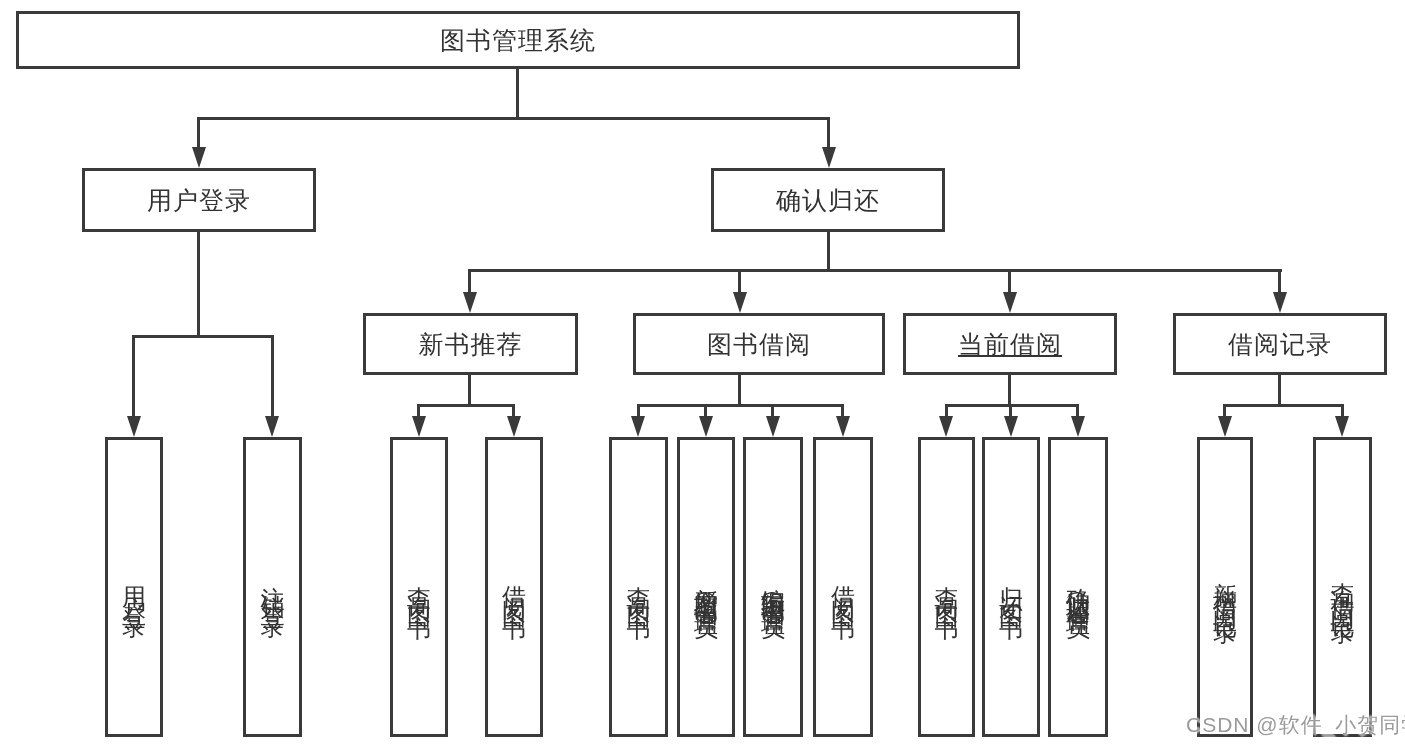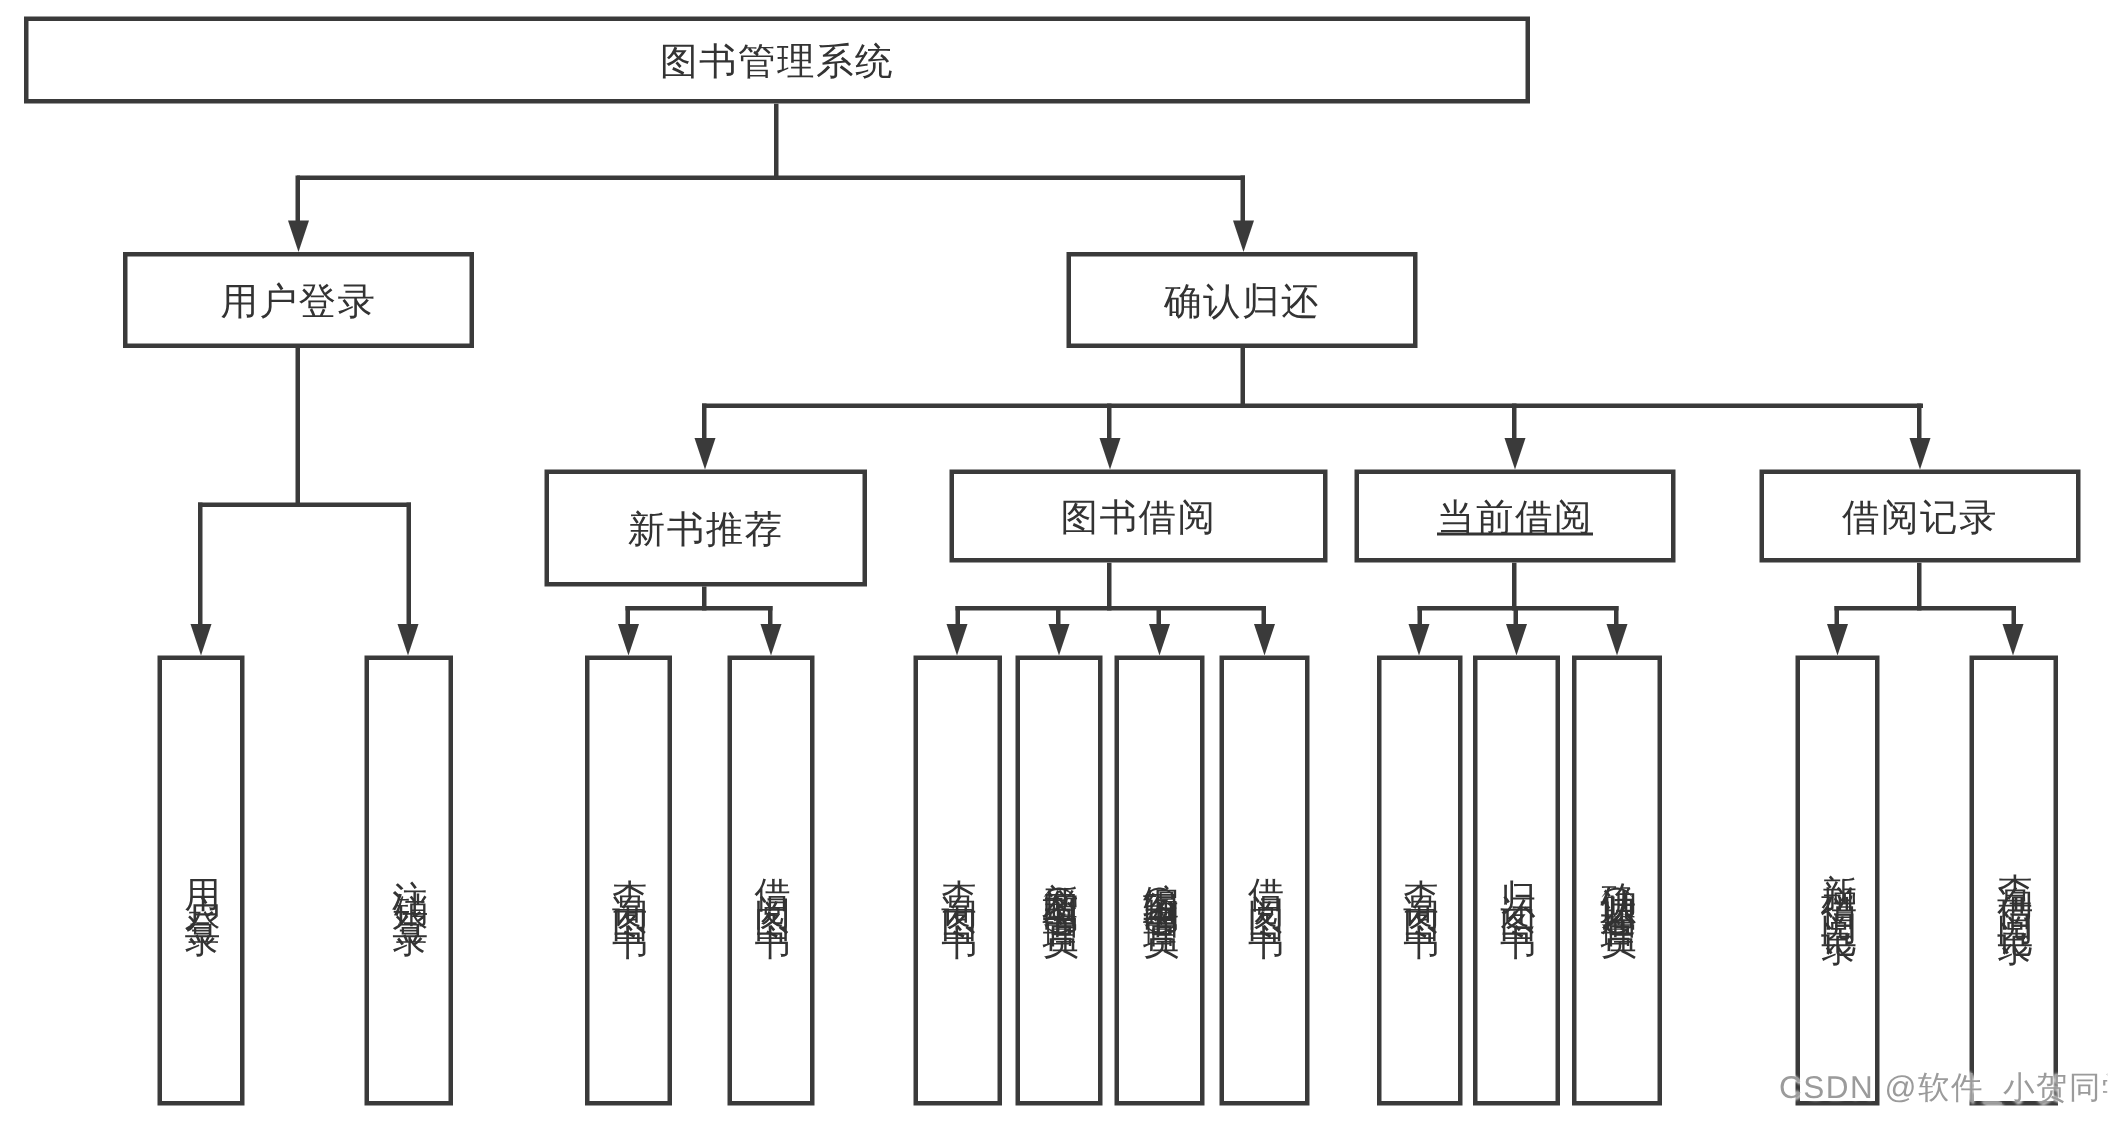--- a/index.html
+++ b/index.html
@@ -133,21 +133,21 @@
     <span class="hlabel">图书管理系统</span>
   </div>
 
   <div class="box" style="left:82px; top:168px; width:234px; height:64px;">
     <span class="hlabel">用户登录</span>
   </div>
   <div class="box" style="left:711px; top:168px; width:234px; height:64px;">
     <span class="hlabel">确认归还</span>
   </div>
 
-  <div class="box" style="left:363px; top:313px; width:215px; height:78px;">
+  <div class="box" style="left:363px; top:313px; width:215px; height:62px;">
     <span class="hlabel">新书推荐</span>
   </div>
   <div class="box" style="left:633px; top:313px; width:252px; height:62px;">
     <span class="hlabel">图书借阅</span>
   </div>
   <div class="box" style="left:903px; top:313px; width:214px; height:62px;text-decoration:underline;">
     <span class="hlabel">当前借阅</span>
   </div>
   <div class="box" style="left:1173px; top:313px; width:214px; height:62px;">
     <span class="hlabel">借阅记录</span>

